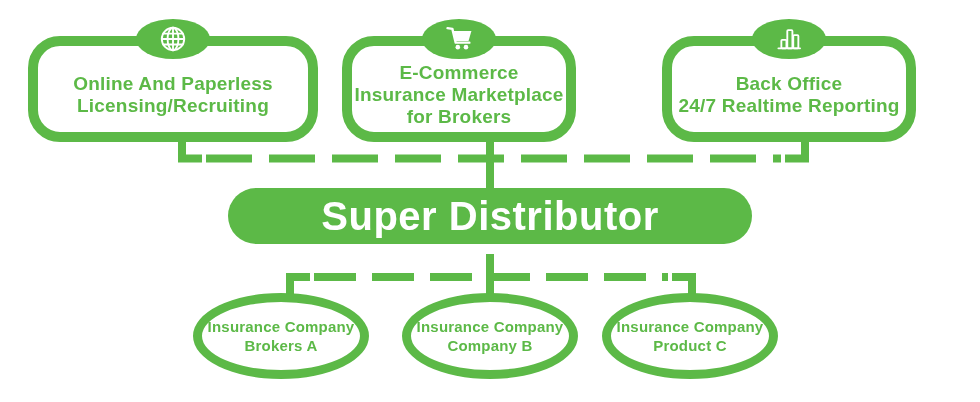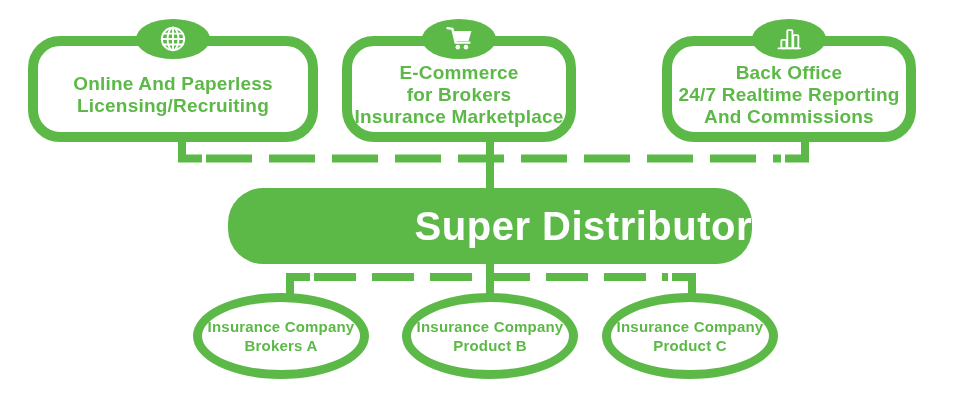--- a/index.html
+++ b/index.html
@@ -46,24 +46,24 @@
   .box-text{
     color:var(--green);
     font-weight:bold;
     font-size:19px;line-height:22px;
     padding-top:12px;
     letter-spacing:0.2px;
   }
   .box-text span{display:block;}
 
   .hub{
-    position:absolute;left:228px;top:188px;width:524px;height:76px;
+    position:absolute;left:228px;top:188px;width:524px;height:56px;
     background:var(--green);
     border-radius:35px;
-    display:flex;align-items:center;justify-content:flex-end;
+    display:flex;align-items:center;justify-content:center;
   }
   .hub-label{
     color:var(--label_on_green);
     font-weight:bold;
     font-size:40px;
     letter-spacing:0.5px;
   }
 
   .ellipse-node{
     position:absolute;top:293px;width:176px;height:86px;
@@ -126,57 +126,56 @@
     <div class="badge">
       <svg width="34" height="34" viewBox="0 0 40 40">
         <path d="M6.5 7.2 L12.2 8.1 L16.1 24.3 L32.2 24.3" fill="none" stroke="#ffffff" stroke-width="2.8" stroke-linecap="round" stroke-linejoin="round"></path>
         <path d="M13.4 10.6 L34.6 10.6 L31.2 22.4 L16.3 22.4 Z" fill="#ffffff"></path>
         <circle cx="18.6" cy="29.6" r="2.7" fill="#ffffff"></circle>
         <circle cx="28.2" cy="29.6" r="2.7" fill="#ffffff"></circle>
       </svg>
     </div>
     <div class="box-text">
       <span>E-Commerce</span>
+      <span>Insurance Marketplace</span>
       <span>for Brokers</span>
-      <span>Insurance Marketplace</span>
     </div>
   </div>
 
   <div class="feature-box box-3">
     <div class="badge">
       <svg width="34" height="34" viewBox="0 0 40 40">
         <g fill="none" stroke="#ffffff" stroke-width="2.2" stroke-linecap="round" stroke-linejoin="round">
           <line x1="7.5" y1="31" x2="33" y2="31"></line>
           <rect x="11" y="21" width="6" height="10" rx="1"></rect>
           <rect x="18" y="9.5" width="6" height="21.5" rx="1"></rect>
           <rect x="25" y="15.5" width="6" height="15.5" rx="1"></rect>
         </g>
       </svg>
     </div>
     <div class="box-text">
       <span>Back Office</span>
       <span>24/7 Realtime Reporting</span>
-      <span>And Commissions</span>
     </div>
   </div>
 
   <div class="hub">
     <div class="hub-label">Super Distributor</div>
   </div>
 
   <div class="ellipse-node ellipse-a">
     <div class="ellipse-text">
       <span>Insurance Company</span>
       <span>Brokers A</span>
     </div>
   </div>
   <div class="ellipse-node ellipse-b">
     <div class="ellipse-text">
       <span>Insurance Company</span>
-      <span>Product B</span>
+      <span>Company B</span>
     </div>
   </div>
   <div class="ellipse-node ellipse-c">
     <div class="ellipse-text">
       <span>Insurance Company</span>
       <span>Product C</span>
     </div>
   </div>
 
 </div>

